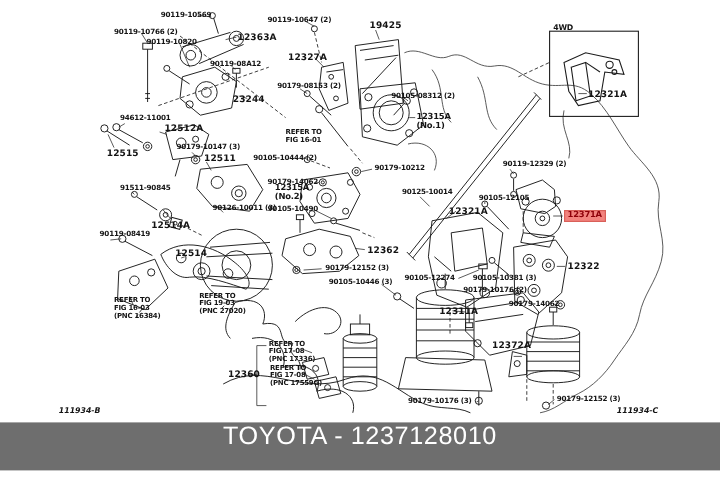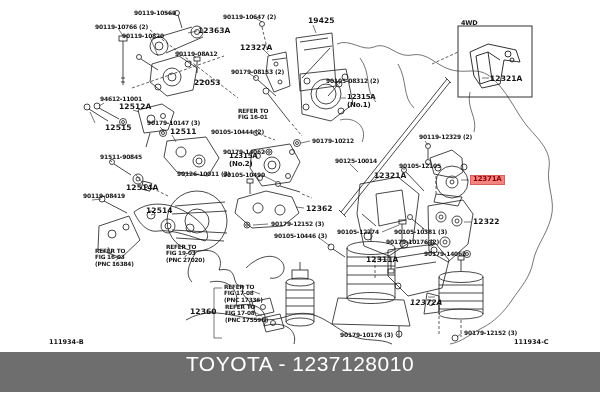--- a/index.html
+++ b/index.html
@@ -11,21 +11,21 @@
   .lbl{position:absolute;font-family:"DejaVu Sans","Liberation Sans",sans-serif;
        font-weight:bold;color:#141414;white-space:pre-line;line-height:1.1;letter-spacing:-0.2px;}
   .hw{font-size:6px;}
   .part{font-size:7.5px;letter-spacing:0.1px;}
   .part2{font-size:7px;}
   .ref{font-size:5.8px;}
   .box{font-size:6.5px;}
   .hl{font-size:7px;background:#f2837e;color:#8e0009;padding:0 2px 1px 2px;
       border:1px solid #d96059;line-height:1;}
   .sheet-code{position:absolute;font-family:"DejaVu Sans","Liberation Sans",sans-serif;
-       font-weight:bold;font-size:6.5px;color:#141414;}
+       font-weight:bold;font-size:6.5px;color:#141414;font-style:italic;}
   .banner{position:absolute;left:0;top:352px;width:600px;height:40px;
           display:flex;align-items:flex-start;justify-content:center;gap:8px;}
   .banner span{font-family:"Liberation Sans",sans-serif;font-size:21px;letter-spacing:0.5px;}
 </style>
 </head>
 <body>
 
 <div class="screen">
   <div class="diagram-area">
 
@@ -336,29 +336,29 @@
     <div id="labels">
         <div class="lbl hw" style="left: 134px; top: 10px;">90119-10569</div>
         <div class="lbl hw" style="left: 95px; top: 24px;">90119-10766 (2)</div>
         <div class="lbl hw" style="left: 122px; top: 33px;">90119-10820</div>
         <div class="lbl hw" style="left: 223px; top: 14px;">90119-10647 (2)</div>
         <div class="lbl part" style="left: 198px; top: 27px;">12363A</div>
         <div class="lbl part" style="left: 308px; top: 17px;">19425</div>
         <div class="lbl part" style="left: 240px; top: 44px;">12327A</div>
         <div class="lbl hw" style="left: 175px; top: 51px;">90119-08A12</div>
         <div class="lbl hw" style="left: 231px; top: 69px;">90179-08153 (2)</div>
-        <div class="lbl part" style="left: 194px; top: 79px;">22053</div>
+        <div class="lbl part" style="left: 194px; top: 79px;">23244</div>
         <div class="lbl hw" style="left: 326px; top: 78px;">90105-08312 (2)</div>
         <div class="lbl part2" style="left: 347px; top: 94px;">12315A
 (No.1)</div>
         <div class="lbl box" style="left: 461px; top: 20px;">4WD</div>
         <div class="lbl part" style="left: 490px; top: 75px;">12321A</div>
         <div class="lbl hw" style="left: 100px; top: 96px;">94612-11001</div>
-        <div class="lbl part" style="left: 119px; top: 103px; text-align: center;">12512A</div>
-        <div class="lbl part" style="left: 89px; top: 124px; margin-left: 16px;">12515</div>
+        <div class="lbl part" style="left: 137px; top: 103px; text-align: center;">12512A</div>
+        <div class="lbl part" style="left: 89px; top: 124px;">12515</div>
         <div class="lbl hw" style="left: 147px; top: 120px;">90179-10147 (3)</div>
         <div class="lbl part" style="left: 170px; top: 128px;">12511</div>
         <div class="lbl hw" style="left: 100px; top: 154px;">91511-90845</div>
         <div class="lbl part" style="left: 126px; top: 184px;">12514A</div>
         <div class="lbl hw" style="left: 177px; top: 171px;">90126-10011 (3)</div>
         <div class="lbl hw" style="left: 83px; top: 193px;">90119-08419</div>
         <div class="lbl part" style="left: 146px; top: 207px;">12514</div>
         <div class="lbl ref" style="left: 95px; top: 248px;">REFER TO
 FIG 16-03
 (PNC 16384)</div>
@@ -375,21 +375,21 @@
         <div class="lbl hw" style="left: 223px; top: 172px;">90105-10490</div>
         <div class="lbl hw" style="left: 335px; top: 158px;">90125-10014</div>
         <div class="lbl hw" style="left: 419px; top: 134px;">90119-12329 (2)</div>
         <div class="lbl hw" style="left: 399px; top: 163px;">90105-12105</div>
         <div class="lbl part" style="left: 374px; top: 172px;">12321A</div>
         <div class="lbl hl" style="left: 470px; top: 175px; background: rgb(242, 131, 126); color: rgb(142, 0, 9);">12371A</div>
         <div class="lbl part" style="left: 473px; top: 218px;">12322</div>
         <div class="lbl hw" style="left: 394px; top: 229px;">90105-10381 (3)</div>
         <div class="lbl hw" style="left: 386px; top: 239px;">90179-10176 (2)</div>
         <div class="lbl hw" style="left: 424px; top: 251px;">90179-14062</div>
-        <div class="lbl part" style="left: 410px; top: 299px; font-style: italic;">12372A</div>
+        <div class="lbl part" style="left: 410px; top: 284px;">12372A</div>
         <div class="lbl hw" style="left: 464px; top: 330px;">90179-12152 (3)</div>
         <div class="lbl part" style="left: 306px; top: 205px;">12362</div>
         <div class="lbl hw" style="left: 271px; top: 221px;">90179-12152 (3)</div>
         <div class="lbl hw" style="left: 274px; top: 233px;">90105-10446 (3)</div>
         <div class="lbl hw" style="left: 337px; top: 229px;">90105-12274</div>
         <div class="lbl part" style="left: 366px; top: 256px;">12311A</div>
         <div class="lbl ref" style="left: 224px; top: 284px;">REFER TO
 FIG 17-08
 (PNC 17336)</div>
         <div class="lbl part" style="left: 190px; top: 308px;">12360</div>

